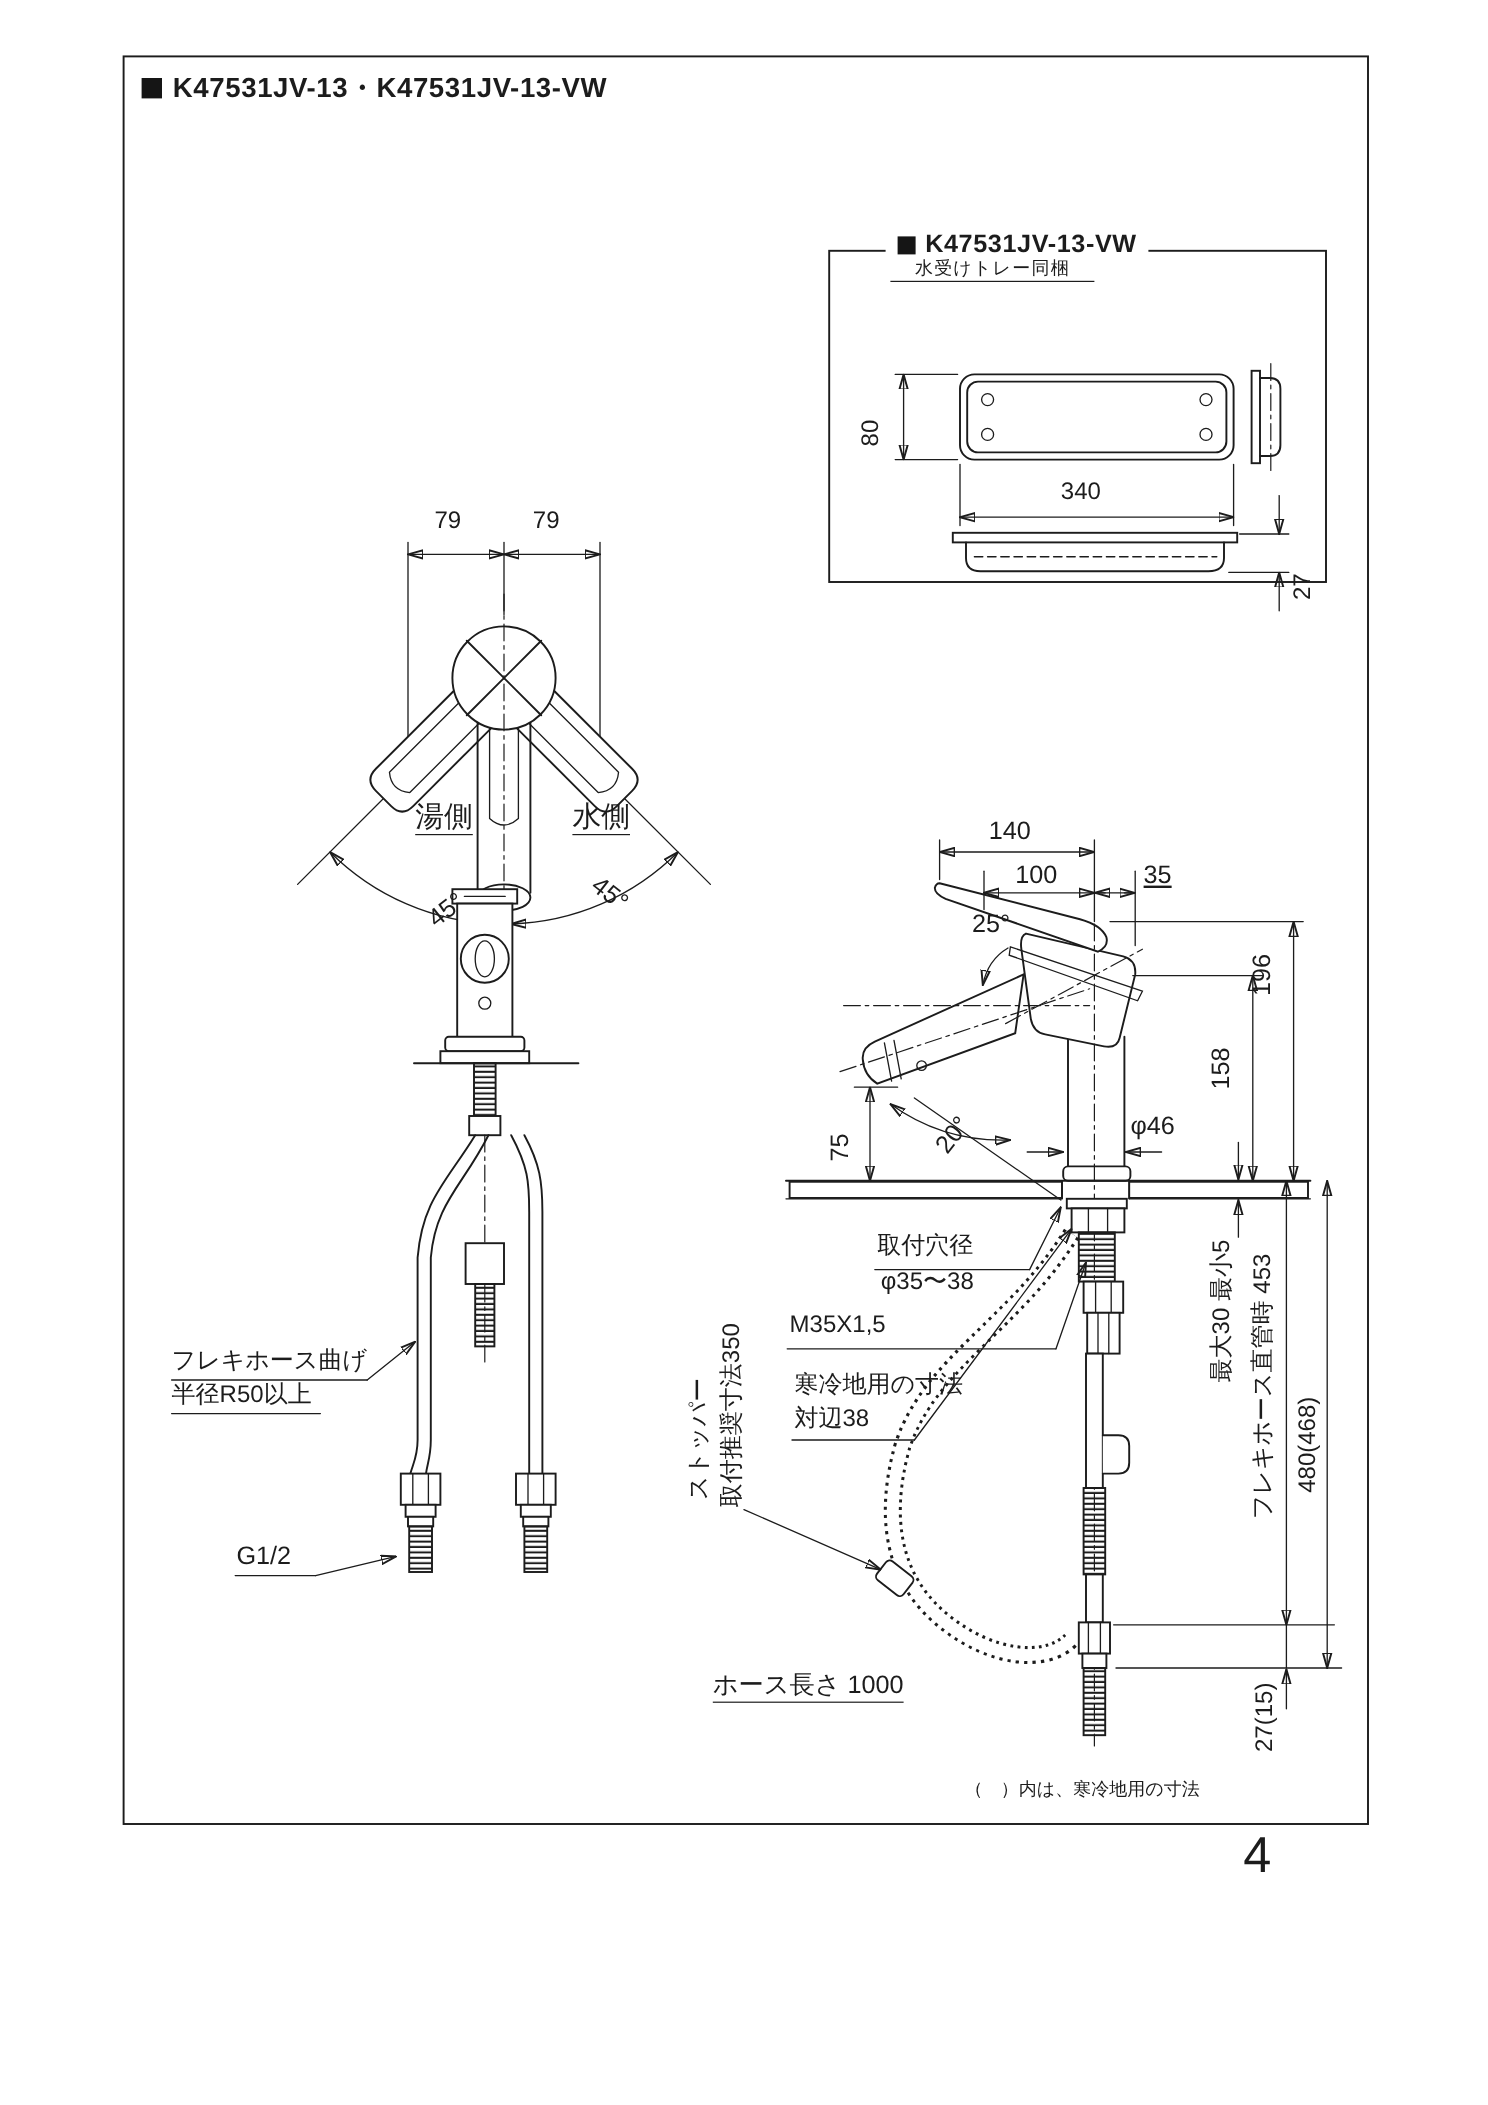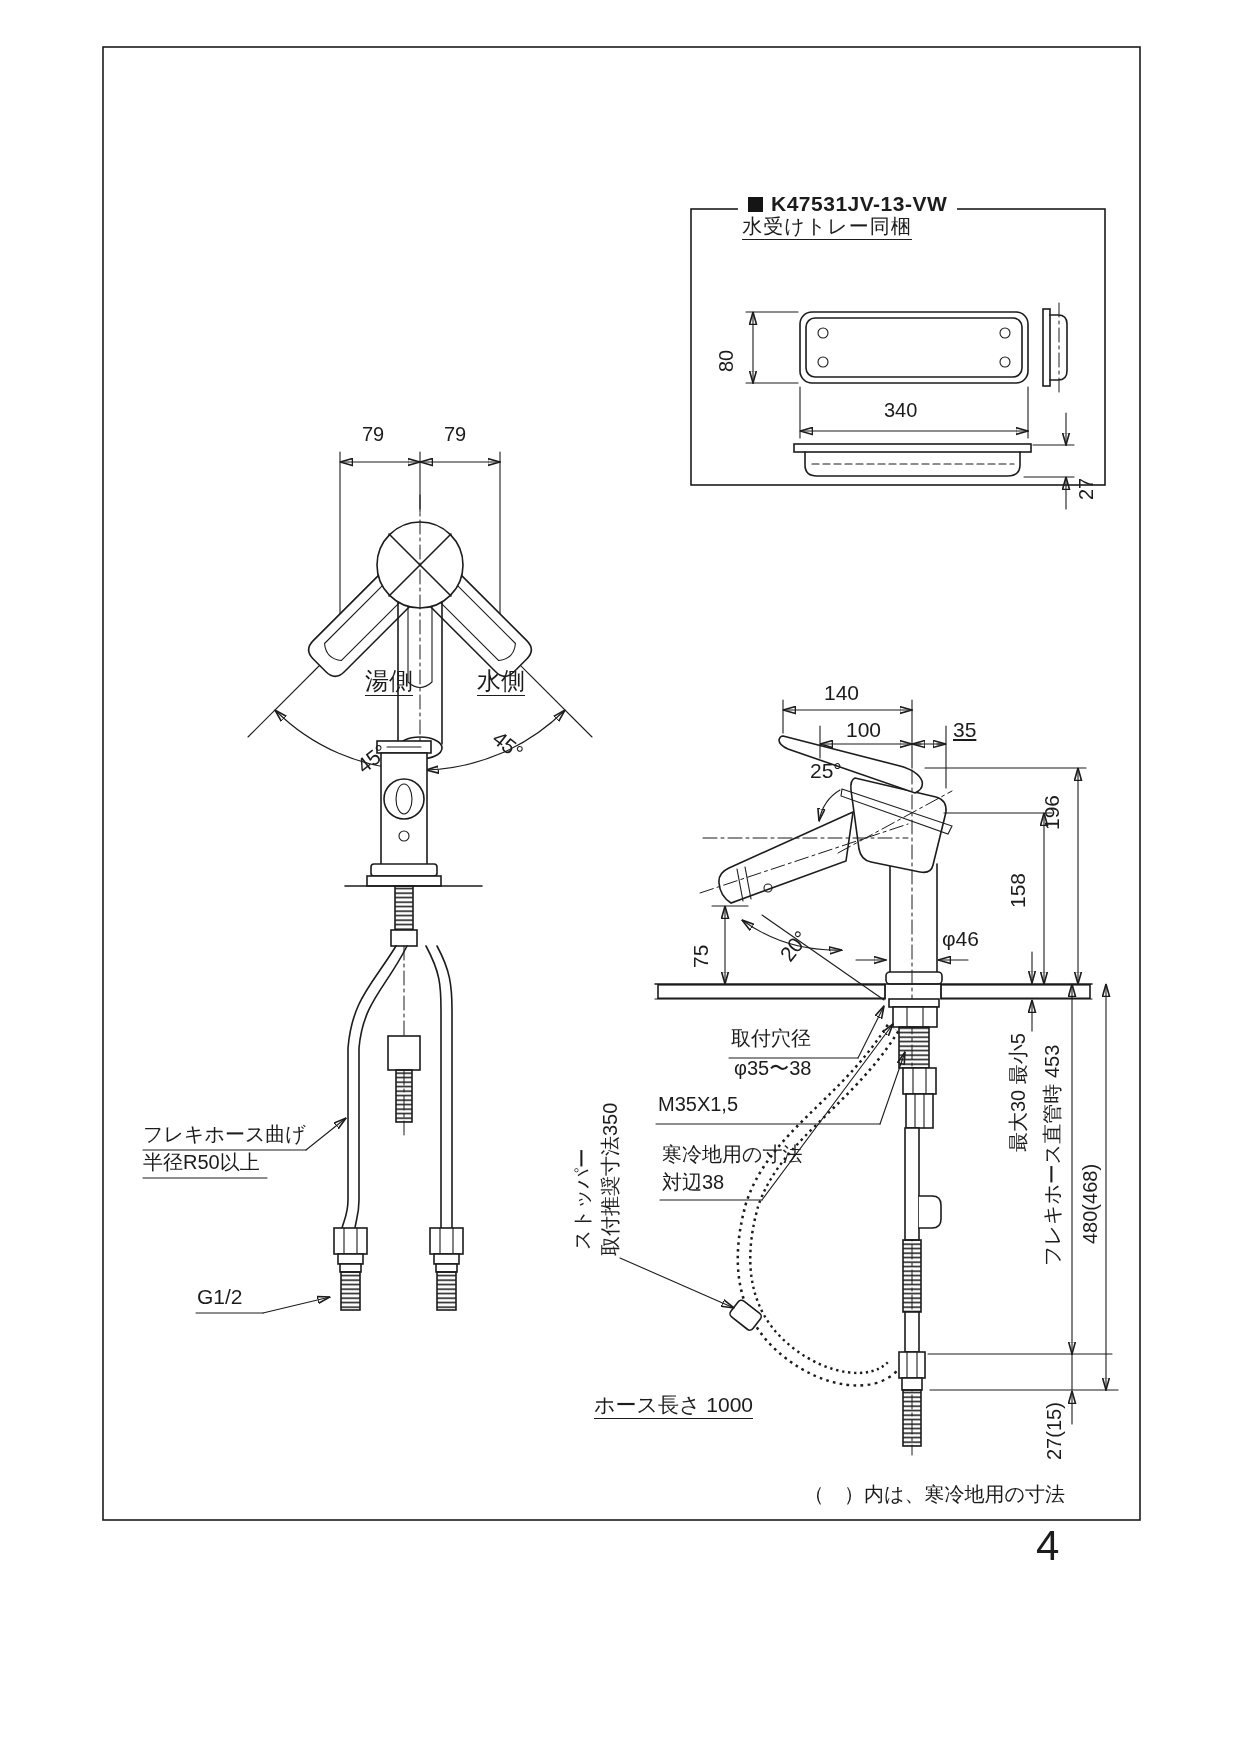--- a/index.html
+++ b/index.html
@@ -7,21 +7,21 @@
   body{width:1240px;height:1754px;background:#ffffff;position:relative;
        font-family:"Liberation Sans","DejaVu Sans",sans-serif;color:#1c1c1c;overflow:hidden;}
   svg line,svg path,svg rect,svg circle,svg ellipse{stroke:#1c1c1c;stroke-width:1.6;fill:none;stroke-linecap:round;}
   .thin{stroke-width:1.1;}
   .dash{stroke-dasharray:14,4,3,4;stroke-width:1;}
   .dash2{stroke-dasharray:7,4;stroke-width:1.2;}
   .wfill{fill:#ffffff;}
   .corrbase{stroke-width:15;stroke-dasharray:2.5,4;stroke-linecap:butt;}
   .corrcore{stroke:#ffffff;stroke-width:10;stroke-linecap:butt;}
   .lbl{position:absolute;white-space:nowrap;line-height:1.05;color:#1c1c1c;}
-  .s19{font-size:20px;} .s20{font-size:20px;} .s21{font-size:21px;} .s23{font-size:23px;} .s24{font-size:24px;}
+  .s19{font-size:15px;} .s20{font-size:20px;} .s21{font-size:21px;} .s23{font-size:23px;} .s24{font-size:24px;}
   .rot{transform-origin:0 0;transform:rotate(-90deg);}
   .rotm38{transform-origin:0 0;transform:rotate(-38deg);}
   .rotp38{transform-origin:0 0;transform:rotate(38deg);}
   .rotm52{transform-origin:0 0;transform:rotate(-52deg);}
   .ul{border-bottom:1.6px solid #1c1c1c;padding-bottom:2px;}
   .sq{display:inline-block;width:17px;height:17px;background:#151515;margin-right:9px;flex:0 0 auto;}
   .sq-s{display:inline-block;width:15px;height:15px;background:#151515;margin-right:8px;flex:0 0 auto;}
   .hrow{display:flex;align-items:flex-start;}
   .hdr{position:absolute;left:118px;top:58px;font-weight:600;letter-spacing:.5px;}
   .hdr .hrow{align-items:center;}
@@ -287,34 +287,38 @@
       <line x1="1106" y1="984" x2="1106" y2="1390" class="thin" marker-start="url(#ar)" marker-end="url(#ar)"></line>
     </g>
     <g>
       <line x1="1072" y1="1354" x2="1072" y2="1390" class="thin"></line>
       <line x1="1072" y1="1424" x2="1072" y2="1391" class="thin" marker-end="url(#ar)"></line>
     </g>
   </g>
 </svg>
 
 <div class="hdr">
+  <div class="hrow">
+    <span class="sq"></span>
+    <span class="s23">K47531JV-13・K47531JV-13-VW</span>
+  </div>
 </div>
 
 <div class="boxtitle">
   <span class="sq-s"></span>
   <span class="s21">K47531JV-13-VW</span>
 </div>
 <div class="lbl s19 ul ctr" style="left:742px;top:216px;width:170px;letter-spacing:1px;">水受けトレー同梱</div>
 <div class="lbl s20 rot" style="left:716px;top:372px;">80</div>
 <div class="lbl s20" style="left:884px;top:400px;">340</div>
 <div class="lbl s20 rot" style="left:1076px;top:500px;">27</div>
 
 <div class="lbl s20" style="left:362px;top:424px;">79</div>
 <div class="lbl s20" style="left:444px;top:424px;">79</div>
-<div class="lbl s24 ul" style="left:365px;top:668px;">湯側</div>
+<div class="lbl s24 ul" style="left:346px;top:668px;">湯側</div>
 <div class="lbl s24 ul" style="left:477px;top:668px;">水側</div>
 <div class="lbl s21 rotm38" style="left:353px;top:760px;">45°</div>
 <div class="lbl s21 rotp38" style="left:502px;top:727px;">45°</div>
 
 <div class="lbl s20" style="left:143px;top:1124px;">フレキホース曲げ</div>
 <div class="lbl s20" style="left:143px;top:1152px;">半径R50以上</div>
 <div class="lbl s21" style="left:197px;top:1286px;">G1/2</div>
 
 <div class="lbl s21" style="left:824px;top:682px;">140</div>
 <div class="lbl s21" style="left:846px;top:719px;">100</div>

